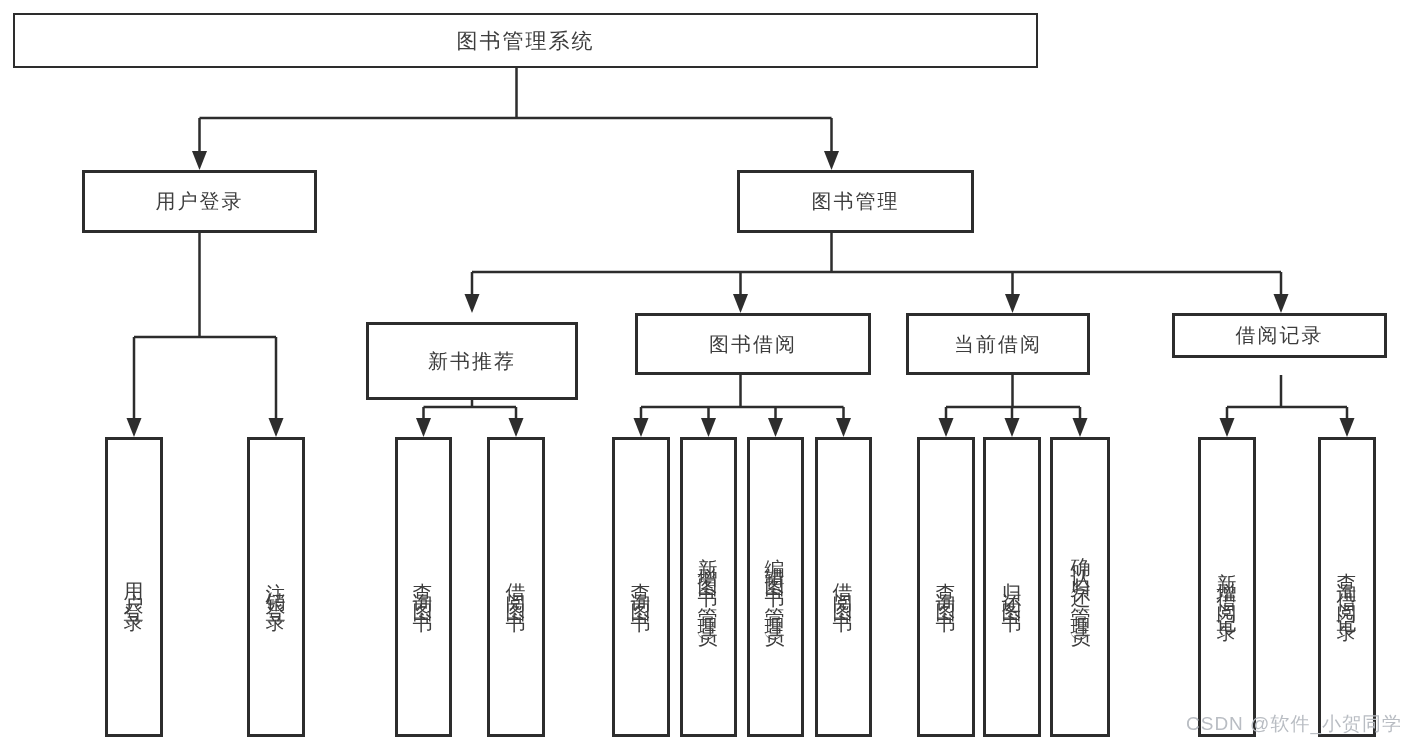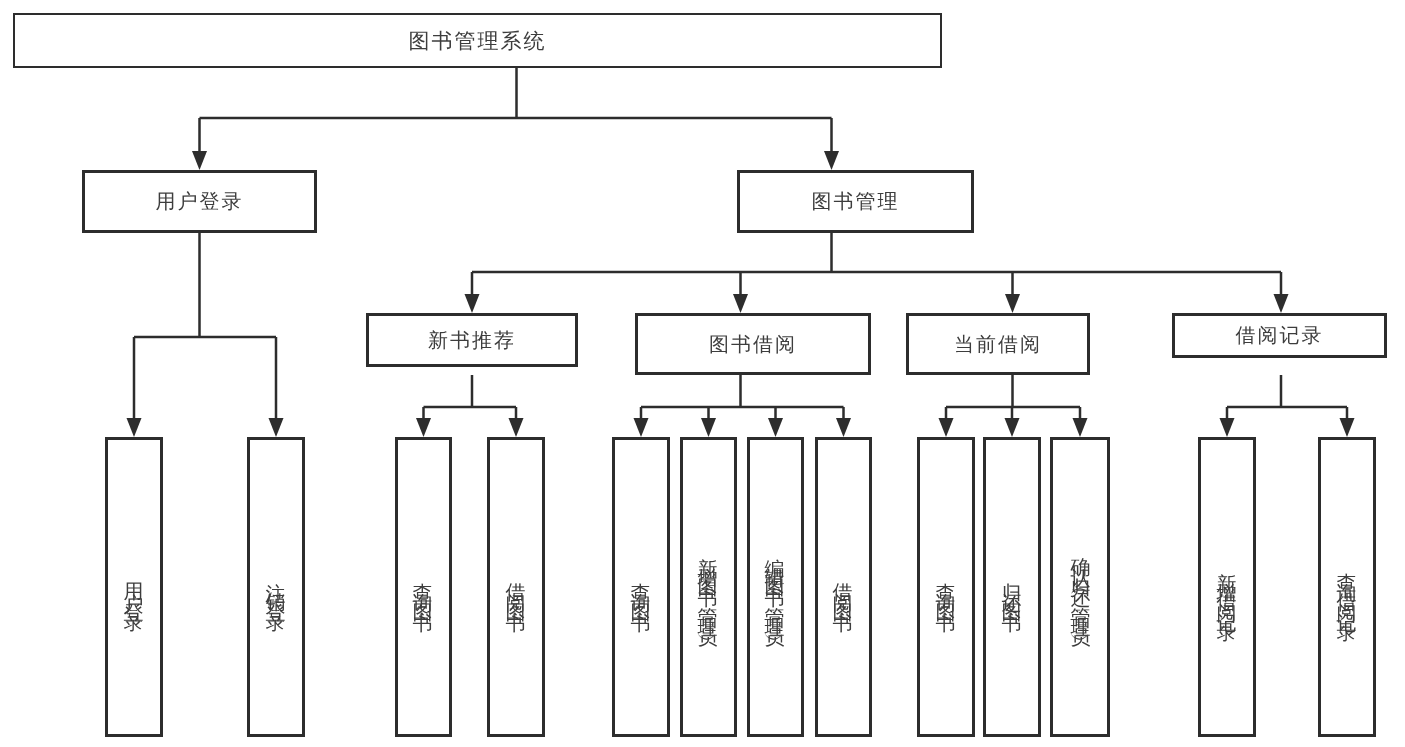--- a/index.html
+++ b/index.html
@@ -87,38 +87,39 @@
       <polygon points="768,418 783,418 775.5,437"></polygon>
       <polygon points="836,418 851,418 843.5,437"></polygon>
       <polygon points="938.5,418 953.5,418 946,437"></polygon>
       <polygon points="1004.5,418 1019.5,418 1012,437"></polygon>
       <polygon points="1072.5,418 1087.5,418 1080,437"></polygon>
       <polygon points="1219.5,418 1234.5,418 1227,437"></polygon>
       <polygon points="1339.5,418 1354.5,418 1347,437"></polygon>
     </g>
   </svg>
 
-  <div class="node h-node root" style="left:13px;top:13px;width:929px;height:55px;text-align:right;">图书管理系统</div>
+  <div class="node h-node root" style="left:13px;top:13px;width:1025px;height:55px;text-align:right;">图书管理系统</div>
 
   <div class="node h-node" style="left:82px;top:170px;width:235px;height:63px;">用户登录</div>
   <div class="node h-node" style="left:713px;top:170px;width:237px;height:63px;margin-left:24px;">图书管理</div>
 
-  <div class="node h-node" style="left:366px;top:313px;width:212px;height:54px;font-family:Liberation Serif, serif;">新书推荐</div>
+  <div class="node h-node" style="left:366px;top:322px;width:212px;height:78px;font-family:Liberation Serif, serif;">新书推荐</div>
   <div class="node h-node" style="left:635px;top:313px;width:236px;height:62px;">图书借阅</div>
   <div class="node h-node" style="left:906px;top:313px;width:184px;height:62px;">当前借阅</div>
   <div class="node h-node" style="left:1172px;top:313px;width:215px;height:45px;">借阅记录</div>
 
   <div class="node leaf" style="left:105px;top:437px;width:58px;height:300px;">用户登录</div>
   <div class="node leaf" style="left:247px;top:437px;width:58px;height:300px;">注销登录</div>
   <div class="node leaf" style="left:395px;top:437px;width:57px;height:300px;">查询图书</div>
   <div class="node leaf" style="left:487px;top:437px;width:58px;height:300px;">借阅图书</div>
   <div class="node leaf" style="left:612px;top:437px;width:58px;height:300px;">查询图书</div>
   <div class="node leaf" style="left:680px;top:437px;width:57px;height:300px;">新增图书（管理员）</div>
   <div class="node leaf" style="left:747px;top:437px;width:57px;height:300px;">编辑图书（管理员）</div>
   <div class="node leaf" style="left:815px;top:437px;width:57px;height:300px;">借阅图书</div>
   <div class="node leaf" style="left:917px;top:437px;width:58px;height:300px;">查询图书</div>
   <div class="node leaf" style="left:983px;top:437px;width:58px;height:300px;">归还图书</div>
   <div class="node leaf" style="left:1050px;top:437px;width:60px;height:300px;">确认归还（管理员）</div>
   <div class="node leaf" style="left:1198px;top:437px;width:58px;height:300px;">新增借阅记录</div>
   <div class="node leaf" style="left:1318px;top:437px;width:58px;height:300px;">查询借阅记录</div>
 
+  <div class="watermark">CSDN @软件_小贺同学</div>
 
 </div>
 
 </body></html>

